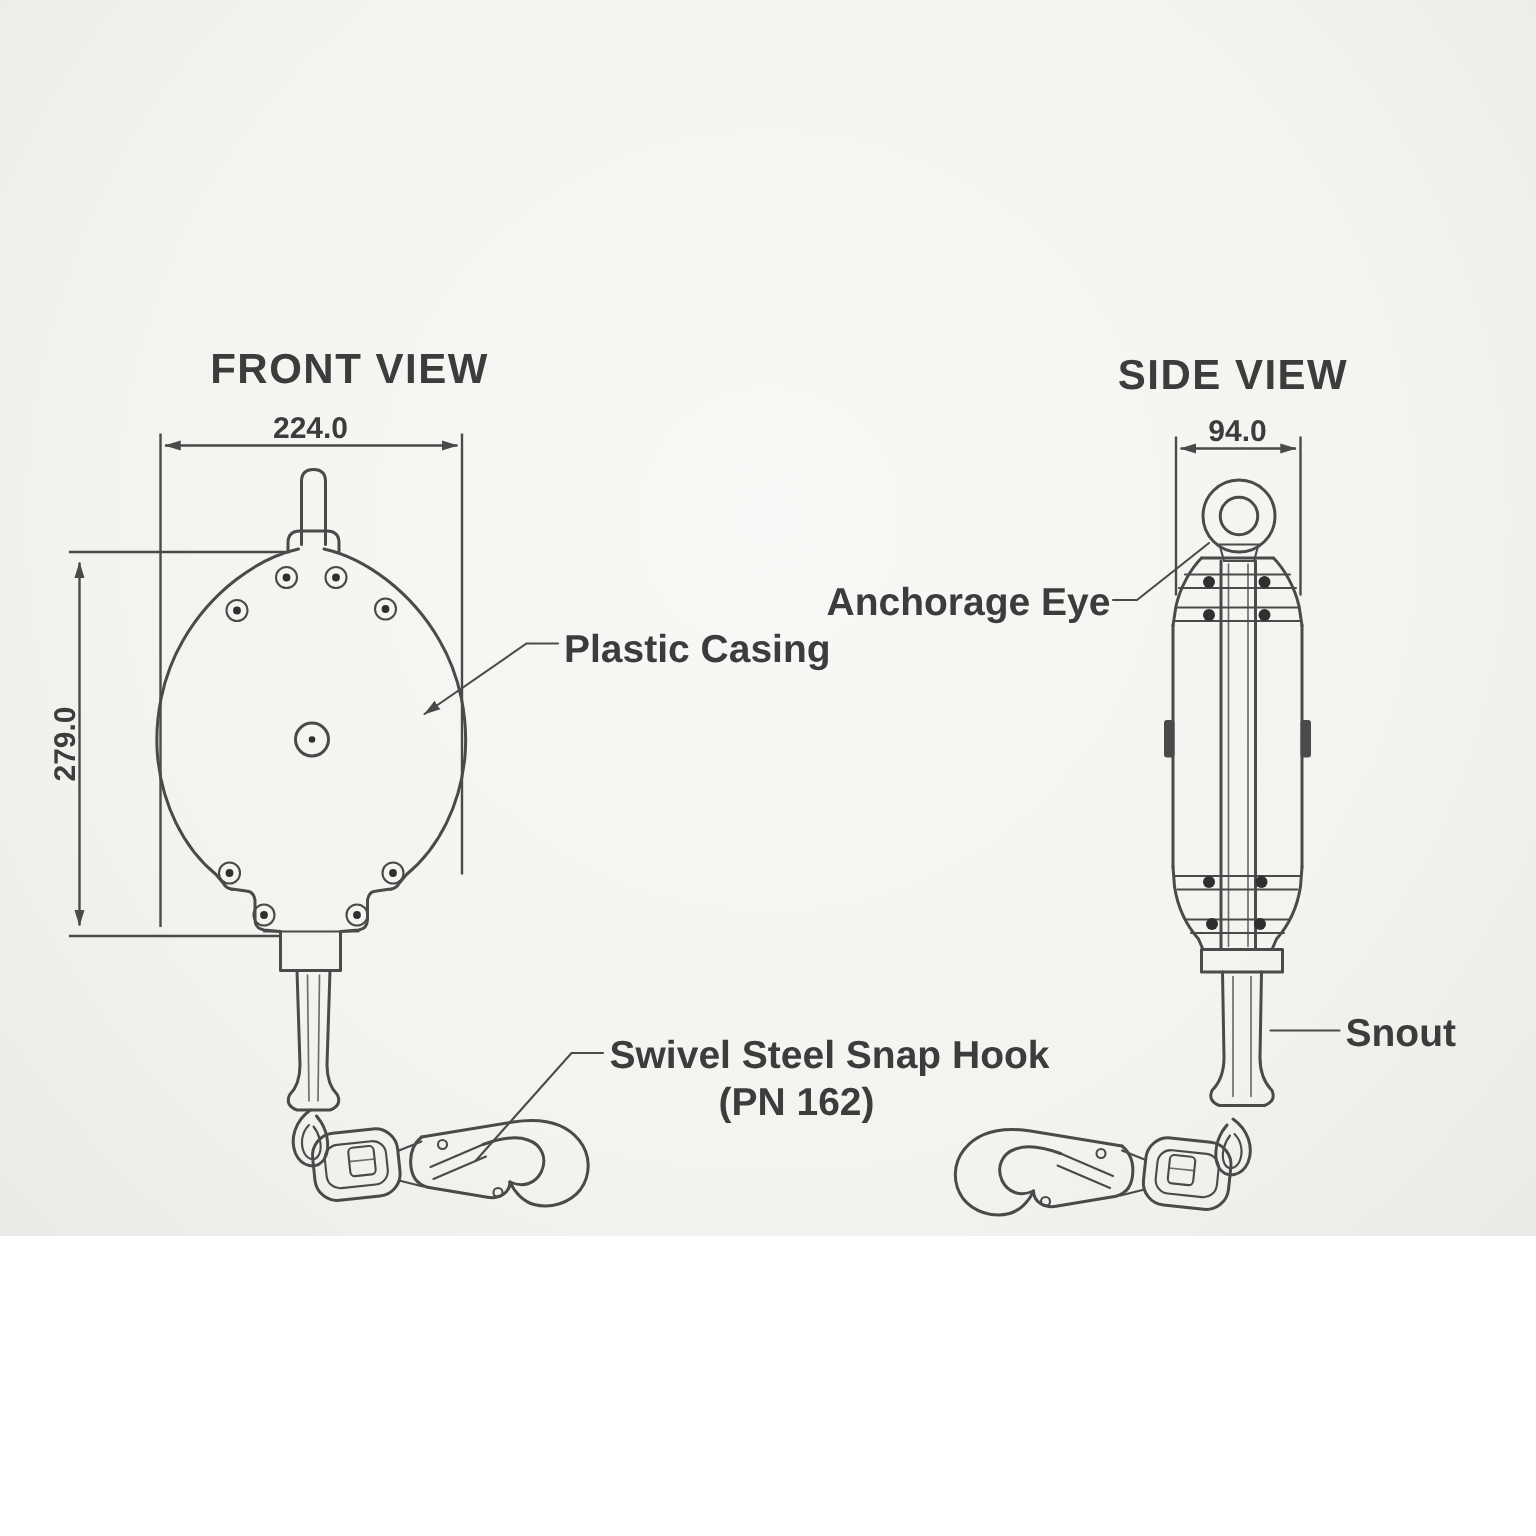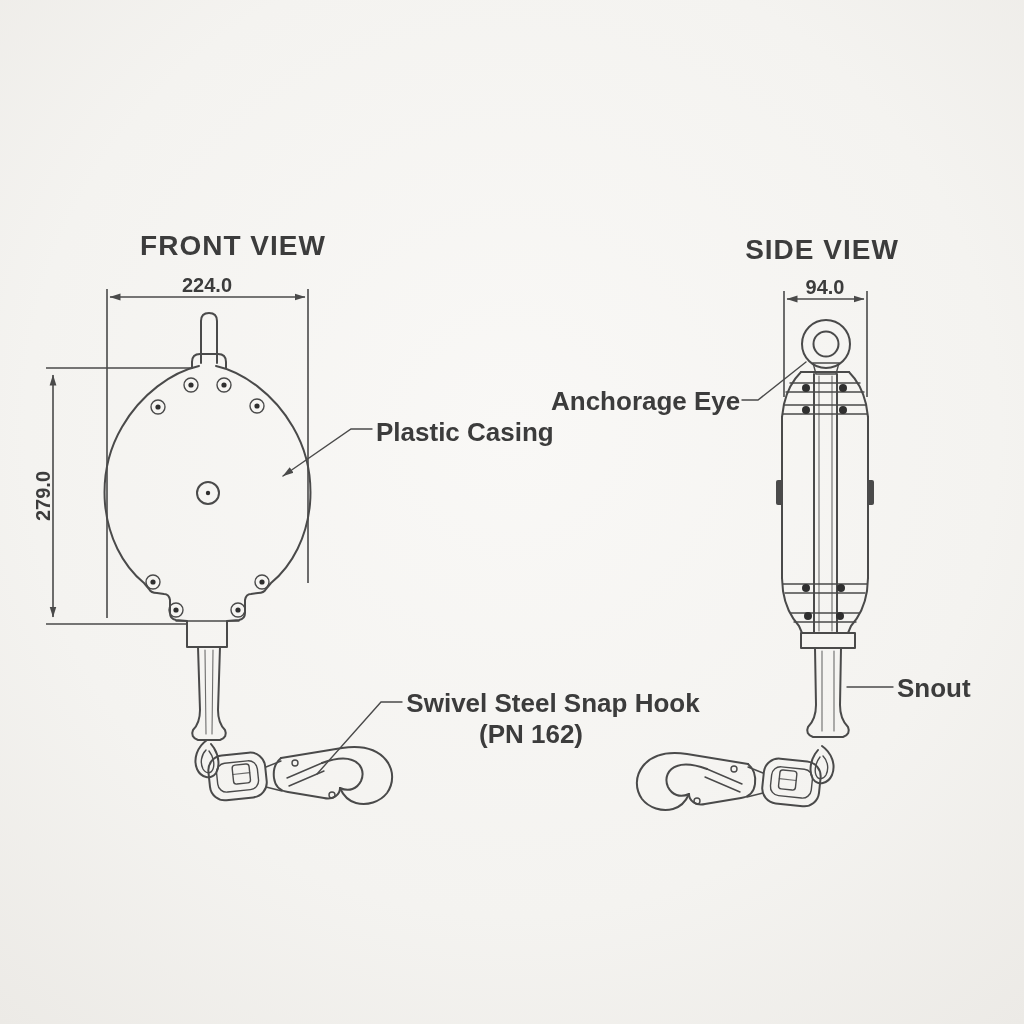--- a/index.html
+++ b/index.html
@@ -2,21 +2,21 @@
 <html style="--ink: #4a4a4a; --text: #3c3c3c; --background: #f6f5f2;"><head>
 <meta charset="utf-8">
 <style>
   :root{
     --background:#f6f5f2;
     --ink:#4a4a4a;
     --text:#3c3c3c;
   }
   html,body{margin:0;padding:0;}
   .page{
-    width:1024px;height:1024px;position:relative;overflow:hidden;
+    width:1024px;height:824px;position:relative;overflow:hidden;
     background:radial-gradient(circle at 50% 42%, #f9f8f6 0%, #f4f3f0 62%, #eceae6 100%);
   }
   svg{position:absolute;left:0;top:0;}
   .ln{stroke:var(--ink);stroke-width:2;fill:none;stroke-linecap:round;stroke-linejoin:round;}
   .thin{stroke:var(--ink);stroke-width:1.4;fill:none;stroke-linecap:round;}
   .hair{stroke:var(--ink);stroke-width:1.1;fill:none;stroke-linecap:round;opacity:.8;}
   .dim{stroke:var(--ink);stroke-width:1.6;fill:none;stroke-linecap:butt;}
   .fillink{fill:var(--ink);stroke:none;}
   .screwdot{fill:#2f2f2f;stroke:none;}
   text{

